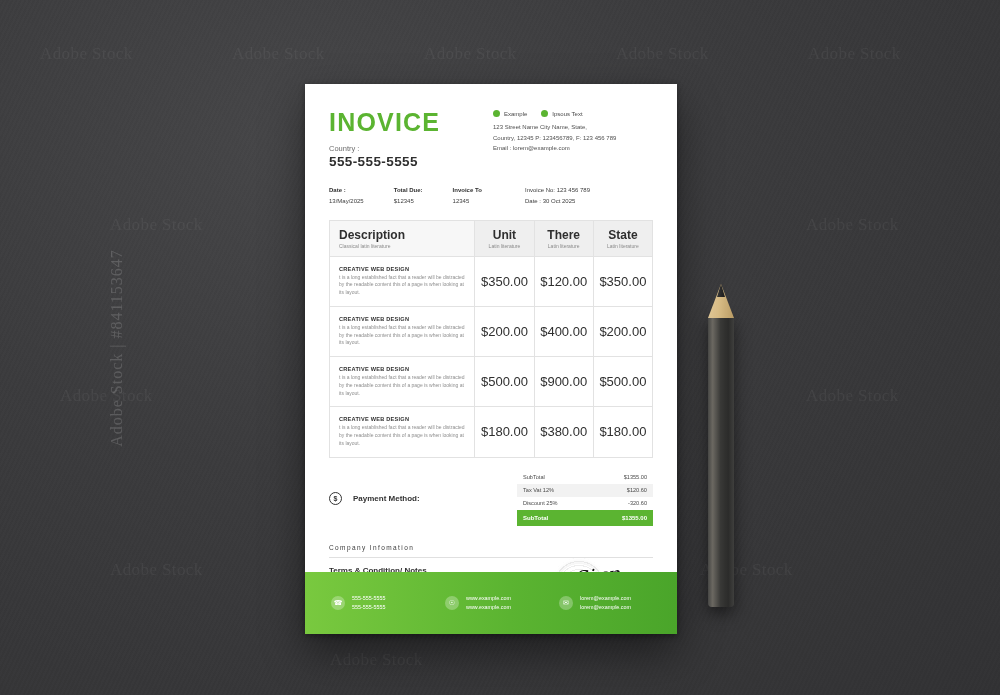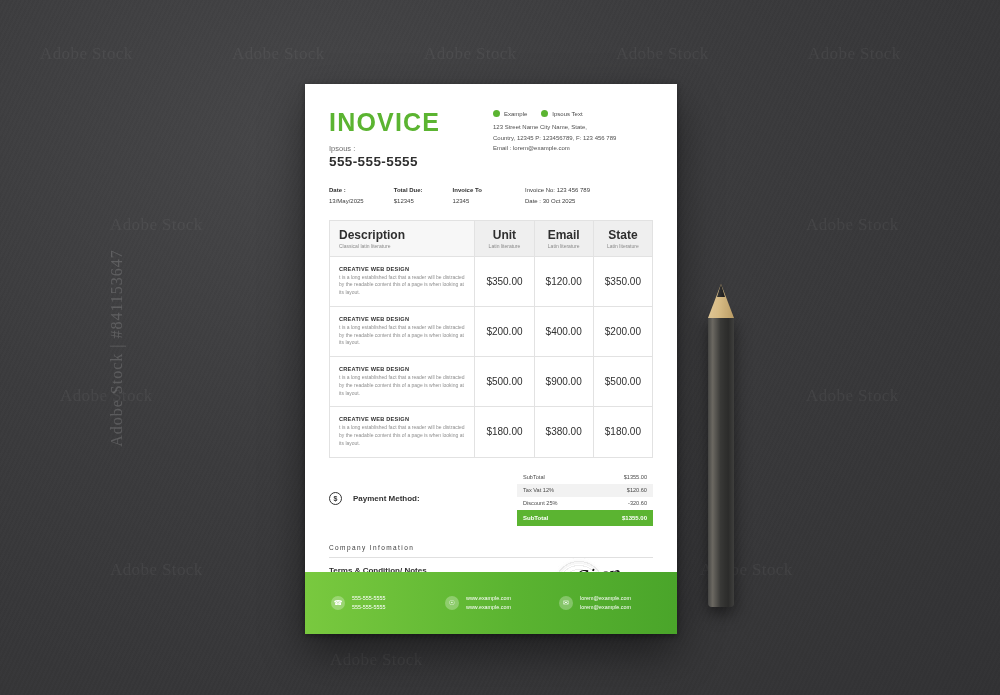--- a/index.html
+++ b/index.html
@@ -82,21 +82,21 @@
   table.items th, table.items td { border:1px solid #e2e2e2; }
   thead th { background:#efefef; padding:7px 0 7px 0; vertical-align:middle; }
   thead th.desc { background:#f7f7f7; text-align:left; padding-left:9px; }
   .th-main { font-size:12px; color:#2f2f2f; font-weight:bold; }
   .th-sub { font-size:5px; color:#8a8a8a; font-weight:normal; margin-top:1px; }
   thead th.num { text-align:center; }
   tbody td { padding:9px 0; }
   td.desc { text-align:left; padding-left:9px; padding-right:9px; width:45%; }
   .item-t { font-size:5.6px; font-weight:bold; color:#2f2f2f; letter-spacing:.25px; }
   .item-d { font-size:5px; color:#8e8e8e; line-height:1.55; margin-top:2px; }
-  td.num { text-align:center; font-size:10px; color:#2f2f2f; }
+  td.num { text-align:center; font-size:13px; color:#2f2f2f; }
 
   
   .mid { display:flex; justify-content:space-between; margin-top:13px; }
   .pay { display:flex; align-items:center; gap:11px; font-size:8px; color:#333; font-weight:bold; }
   .pay-ic {
     width:13px; height:13px; border-radius:50%;
     border:1px solid #333; display:flex; align-items:center; justify-content:center;
     font-size:7px; color:#333;
   }
   .totals { width:136px; }
@@ -187,21 +187,21 @@
   <div class="p-tip"></div>
   <div class="p-lead"></div>
 </div>
 
 <div id="sheet">
  <div id="sheet-inner">
 
   <div class="hdr">
     <div>
       <div class="title">INOVICE</div>
-      <div class="inv-label">Ipsous :</div>
+      <div class="inv-label">Country :</div>
       <div class="inv-num">555-555-5555</div>
     </div>
     <div class="hdr-right">
       <div class="badges">
         <div class="badge">
           <span class="dot"></span>
           <span>Example</span>
         </div>
         <div class="badge">
           <span class="dot"></span>
@@ -242,21 +242,21 @@
       <tr>
         <th class="desc">
           <div class="th-main">Description</div>
           <div class="th-sub">Classical latin literature</div>
         </th>
         <th class="num">
           <div class="th-main">Unit</div>
           <div class="th-sub">Latin literature</div>
         </th>
         <th class="num">
-          <div class="th-main">Email</div>
+          <div class="th-main">There</div>
           <div class="th-sub">Latin literature</div>
         </th>
         <th class="num">
           <div class="th-main">State</div>
           <div class="th-sub">Latin literature</div>
         </th>
       </tr>
     </thead>
     <tbody>
       <tr>

